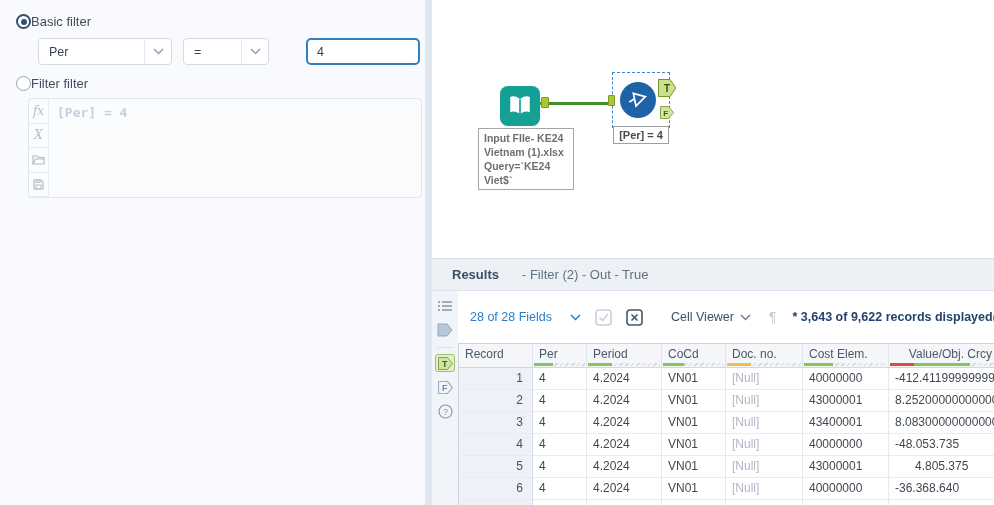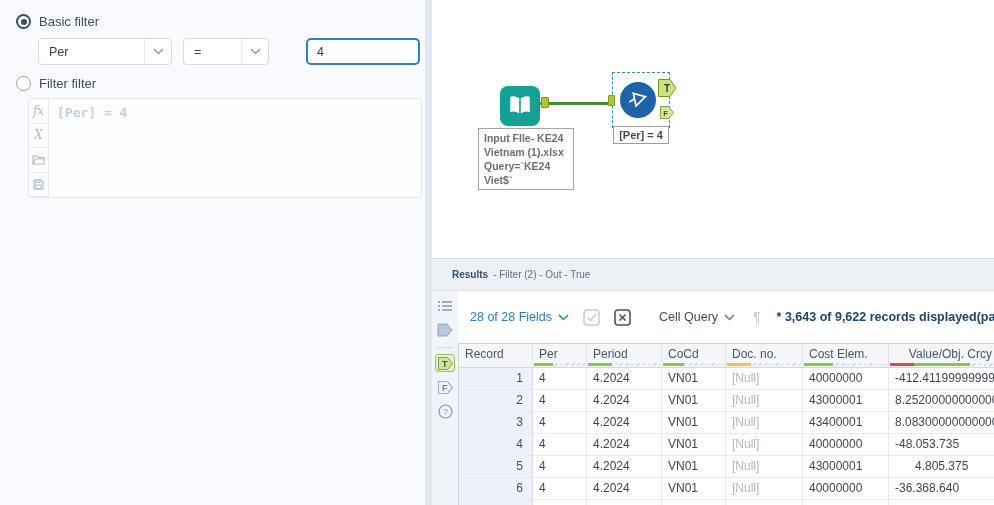--- a/index.html
+++ b/index.html
@@ -3,21 +3,21 @@
 <meta charset="utf-8">
 <style>
   * { margin:0; padding:0; box-sizing:border-box; }
   html,body { width:994px; height:505px; overflow:hidden; }
   body { font-family:"Liberation Sans", sans-serif; background:#fff; position:relative; color:#3c4858; }
 
   
   .config-panel { position:absolute; left:0; top:0; width:425px; height:505px; background:#f8fafd; }
   .splitter { position:absolute; left:425px; top:0; width:7px; height:505px; background:#dfe7f0; }
 
-  .radio-row { position:absolute; display:flex; align-items:flex-end; gap:8px; }
+  .radio-row { position:absolute; display:flex; align-items:flex-end; gap:0; }
   .radio { width:15px; height:15px; border-radius:50%; background:#fff; }
   .radio.selected { border:2px solid #35506d; position:relative; }
   .radio.selected::after { content:""; position:absolute; left:2.5px; top:2.5px; width:6px; height:6px; border-radius:50%; background:#35506d; }
   .radio.unselected { border:1.5px solid #96a2b2; }
   .radio-label { font-size:13px; color:#414e5e; }
 
   .ctl { position:absolute; height:27px; background:#fff; border:1px solid #d5dbe3; border-radius:4px; font-size:12.5px; color:#39434f; display:flex; align-items:center; }
   .ctl .ctl-text { padding-left:10px; flex:1; }
   .ctl .chev-box { width:27px; height:100%; border-left:1px solid #e7ebf0; display:flex; align-items:center; justify-content:center; }
   .value-box { position:absolute; height:27px; background:#fff; border:2px solid #2f80c3; border-radius:5px; font-size:12.5px; color:#39434f; display:flex; align-items:center; padding-left:9px; }
@@ -33,29 +33,29 @@
   .tool-annotation { position:absolute; background:#fff; border:1px solid #a6a6a6; color:#6f6f6f; font-weight:bold; font-size:10.5px; line-height:14px; padding:2px 5px; white-space:pre-line; }
   .filter-annotation { position:absolute; background:#fff; border:1px solid #9aa0a6; color:#4a4a4a; font-size:11px; display:flex; align-items:center; justify-content:center; font-weight:bold;}
   .input-tool { position:absolute; left:68px; top:86px; width:40px; height:40px; border-radius:8px; background:#14a095; display:flex; align-items:center; justify-content:center; }
   .conn-line { position:absolute; left:108px; top:102px; width:74px; height:2.5px; background:#3f8f2f; }
   .anchor-sq { position:absolute; border:1px solid #7d9b22; background:#a9c838; border-radius:1px; }
   .sel-rect { position:absolute; left:180px; top:72px; width:58px; height:56px; border:1px dashed #3a87d6; }
   .filter-tool { position:absolute; left:188px; top:82px; width:36px; height:36px; border-radius:50%; background:#1e63a7; display:flex; align-items:center; justify-content:center; }
 
   
   .results-panel { position:absolute; left:432px; top:258px; width:562px; height:247px; background:#fff; border-top:1px solid #d3dce6; }
-  .results-title { height:32px; background:#edf1f6; border-bottom:1px solid #dde3ec; display:flex; align-items:center; padding-left:20px; font-size:10px; color:#5d7184; gap:5px; }
+  .results-title { height:32px; background:#edf1f6; border-bottom:1px solid #dde3ec; display:flex; align-items:center; padding-left:20px; font-size:13px; color:#5d7184; gap:23px; }
   .results-title b { color:#394f67; }
   .results-strip { position:absolute; left:0; top:32px; bottom:0; width:26px; background:#f1f5f9; display:flex; flex-direction:column; align-items:center; }
   .strip-btn { margin-top:6px; width:20px; height:18px; display:flex; align-items:center; justify-content:center; }
   .strip-div { width:16px; height:1px; background:#d7dee8; margin-top:8px; }
   .strip-btn.active { background:#e2f0cd; border:1px solid #9dc261; border-radius:3px; }
 
   .results-toolbar { position:absolute; left:26px; top:32px; right:0; height:52px; display:flex; align-items:center; padding-left:12px; white-space:nowrap; overflow:hidden; background:#fff; }
-  .tb-fields { color:#2d7dc3; font-size:12.5px; display:flex; align-items:center; gap:6px; }
+  .tb-fields { color:#2d7dc3; font-size:12.5px; display:flex; align-items:center; gap:18px; }
   .tb-icon { margin-left:14px; display:flex; align-items:center; }
   .tb-divider { width:1px; height:20px; background:#d7dde5; margin:0 14px; }
   .tb-cellviewer { color:#3c4f63; font-size:12.5px; display:flex; align-items:center; gap:6px; }
   .tb-pilcrow { color:#c3cad4; font-size:14px; margin:0 16px 0 18px; }
   .tb-records { color:#24456b; font-size:12.5px; font-weight:bold; }
 
   .grid { position:absolute; left:26px; top:84px; right:0; bottom:0; overflow:hidden; border-left:1px solid #c9d4e0; border-top:1px solid #c9d4e0; }
   .grid-header { display:flex; height:24px; }
   .hcell { position:relative; background:#f4f6f9; border-right:1px solid #dfe5ed; border-bottom:1px solid #cfd8e3; font-size:12px; color:#4a5866; line-height:18px; padding:1px 6px 0 6px; flex:none; overflow:hidden; }
   .qbar { position:absolute; left:1px; right:1px; bottom:1px; height:3px; background-image:repeating-linear-gradient(135deg,#cfd5dd 0px,#cfd5dd 1px,#f1f3f6 1px,#f1f3f6 4px); }
@@ -225,21 +225,21 @@
     </span>
     <span class="tb-icon">
       <svg width="17" height="17" viewBox="0 0 17 17">
           <rect x="1" y="1" width="15" height="15" rx="3" fill="none" stroke="#45566b" stroke-width="1.6"></rect>
           <line x1="5.5" y1="5.5" x2="11.5" y2="11.5" stroke="#45566b" stroke-width="1.6"></line>
           <line x1="11.5" y1="5.5" x2="5.5" y2="11.5" stroke="#45566b" stroke-width="1.6"></line>
         </svg>
     </span>
     <span class="tb-divider"></span>
     <span class="tb-cellviewer">
-      <span>Cell Query</span>
+      <span>Cell Viewer</span>
       <svg width="11" height="7" viewBox="0 0 11 7">
           <polyline points="1,1 5.5,5.5 10,1" fill="none" stroke="#6c7f96" stroke-width="1.5"></polyline>
         </svg>
     </span>
     <span class="tb-pilcrow">¶</span>
     <span class="tb-records">* 3,643 of 9,622 records displayed(partial resu</span>
   </div>
 
   <div class="grid">
     <div class="grid-header">

